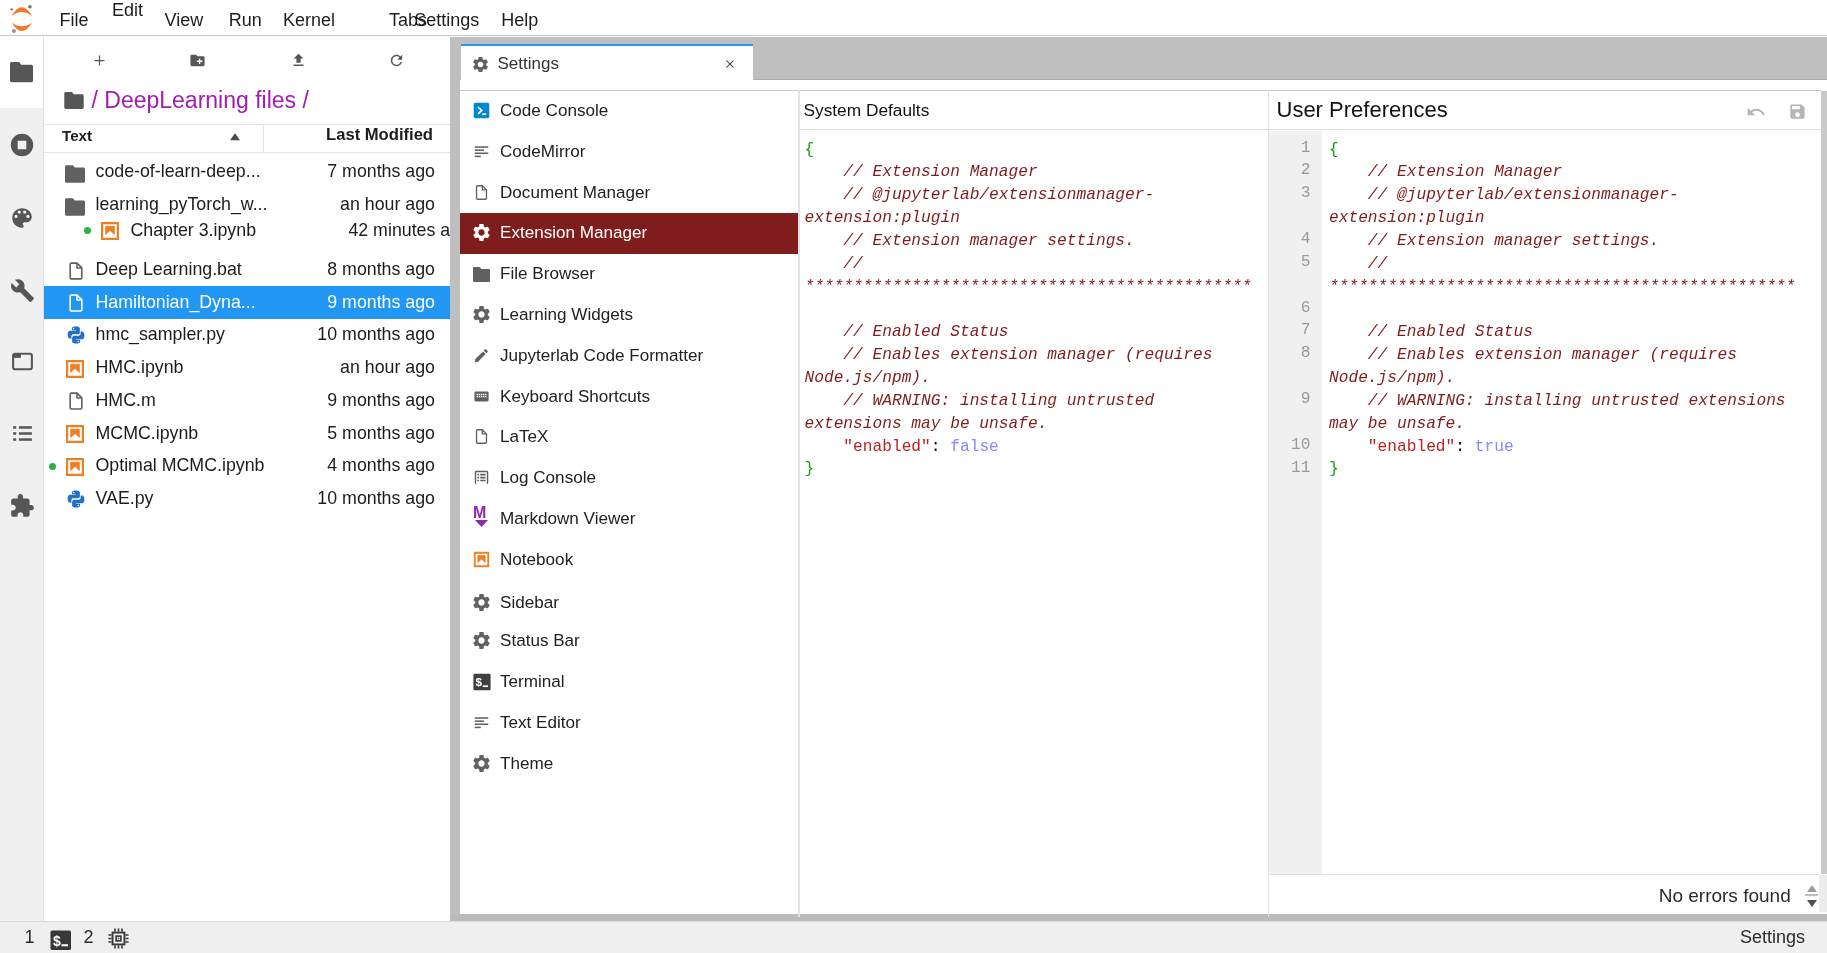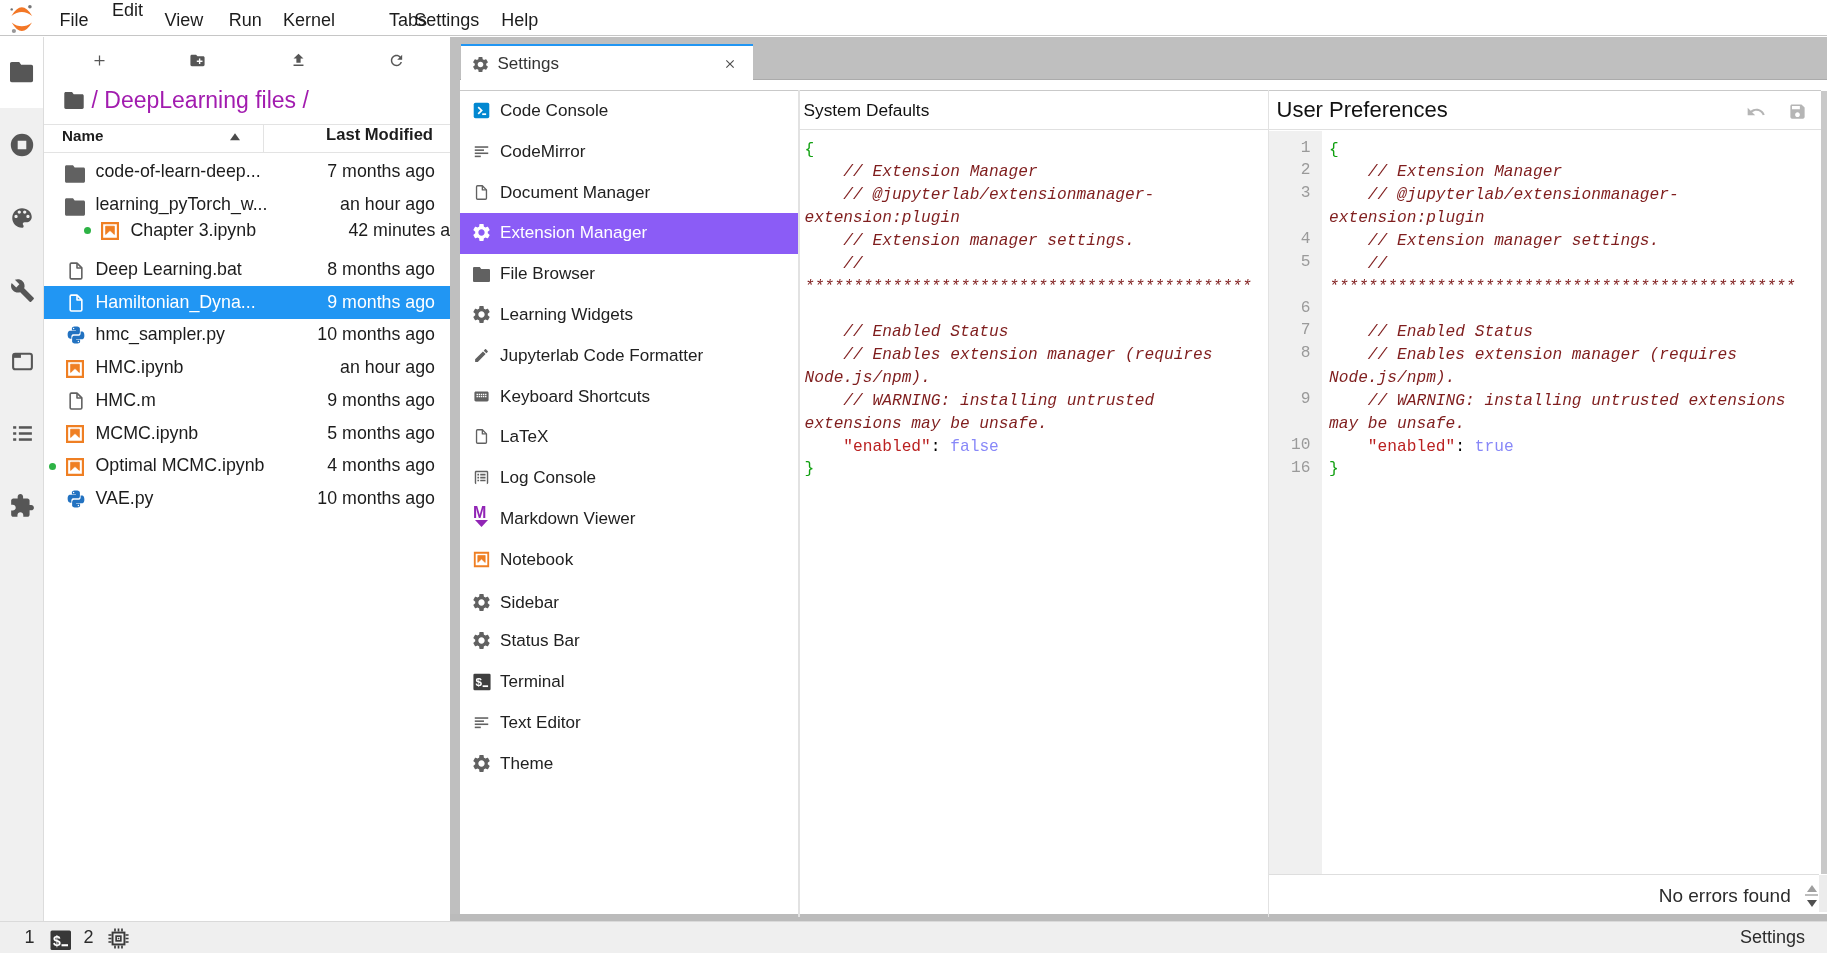--- a/index.html
+++ b/index.html
@@ -158,21 +158,21 @@
     <use href="#i-refresh"></use>
   </svg>
 
 <svg class="abs" style="left:63px;top:92px" width="22" height="17" viewBox="0 0 24 21" fill="#565656">
     <path d="M9.6 0H1.8C.8 0 0 .8 0 1.8v17.4C0 20.2.8 21 1.8 21h20.4c1 0 1.8-.8 1.8-1.8V4.6c0-1-.8-1.8-1.8-1.8H11.6L9.6 0z"></path>
   </svg>
 <div class="txt" style="left:91.5px;top:90px;color:#a21caf;font-size:23px;">/ DeepLearning files /</div>
 
 <div class="abs" style="left:44px;top:124px;width:406px;height:28.5px;border-top:1px solid #e3e3e3;border-bottom:1px solid #e3e3e3;"></div>
 <div class="abs" style="left:262.5px;top:124px;width:1px;height:28.5px;background:#e3e3e3;"></div>
-<div class="txt" style="left:62px;top:125.5px;font-weight:bold;font-size:15.2px;color:#1c1c1c;">Name</div>
+<div class="txt" style="left:62px;top:125.5px;font-weight:bold;font-size:15.2px;color:#1c1c1c;">Text</div>
 <svg class="abs" style="left:229.5px;top:133px" width="10" height="7.5" viewBox="0 0 13 9">
     <path d="M6.5 0L13 9H0z" fill="#4a4a4a"></path>
   </svg>
 <div class="txt" style="right:1394px;top:125px;font-weight:bold;font-size:16.6px;color:#1c1c1c;">Last Modified</div>
 
 <div class="frow" style="top:155.4px;">
     <svg class="fic" style="top:9px" width="19" height="16" viewBox="0 0 24 21" fill="#616161">
       <path d="M9.6 0H1.8C.8 0 0 .8 0 1.8v17.4C0 20.2.8 21 1.8 21h20.4c1 0 1.8-.8 1.8-1.8V4.6c0-1-.8-1.8-1.8-1.8H11.6L9.6 0z"></path>
     </svg>
     <div class="ftxt">code-of-learn-deep...</div>
@@ -280,21 +280,21 @@
       <use href="#i-lines"></use>
     </svg>
     <div class="litxt">CodeMirror</div>
   </div>
 <div class="lirow" style="top:172.6px;">
     <svg class="liic" viewBox="0 0 24 24" fill="none" stroke="#616161">
       <use href="#i-file"></use>
     </svg>
     <div class="litxt">Document Manager</div>
   </div>
-<div class="lirow" style="top:213.4px;background:#8b5cf6;">
+<div class="lirow" style="top:213.4px;background:#7f1d1d;">
     <svg class="liic" style="left:11.5px;top:9px;width:21px;height:21px" viewBox="0 0 24 24" fill="#ffffff">
       <use href="#i-gear"></use>
     </svg>
     <div class="litxt" style="color:#fff;">Extension Manager</div>
   </div>
 <div class="lirow" style="top:254.2px;">
     <svg class="liic" viewBox="0 0 24 21" fill="#616161" style="height:15px;top:13px">
       <path d="M9.6 0H1.8C.8 0 0 .8 0 1.8v17.4C0 20.2.8 21 1.8 21h20.4c1 0 1.8-.8 1.8-1.8V4.6c0-1-.8-1.8-1.8-1.8H11.6L9.6 0z"></path>
     </svg>
     <div class="litxt">File Browser</div>
@@ -408,21 +408,21 @@
 <div class="gn" style="left:1270.5px;top:138.6px;">1</div>
 <div class="gn" style="left:1270.5px;top:161.45px;">2</div>
 <div class="gn" style="left:1270.5px;top:184.3px;">3</div>
 <div class="gn" style="left:1270.5px;top:230px;">4</div>
 <div class="gn" style="left:1270.5px;top:252.85px;">5</div>
 <div class="gn" style="left:1270.5px;top:298.55px;">6</div>
 <div class="gn" style="left:1270.5px;top:321.4px;">7</div>
 <div class="gn" style="left:1270.5px;top:344.25px;">8</div>
 <div class="gn" style="left:1270.5px;top:389.95px;">9</div>
 <div class="gn" style="left:1270.5px;top:435.65px;">10</div>
-<div class="gn" style="left:1270.5px;top:458.5px;">16</div>
+<div class="gn" style="left:1270.5px;top:458.5px;">11</div>
 
 <div class="cl" style="left:1329px;top:138.6px;"><span class="gr">{</span>
 <span class="cm">    // Extension Manager</span>
 <span class="cm">    // @jupyterlab/extensionmanager-</span>
 <span class="cm">extension:plugin</span>
 <span class="cm">    // Extension manager settings.</span>
 <span class="cm">    //</span>
 <span class="cm">************************************************</span>
 
 <span class="cm">    // Enabled Status</span>

